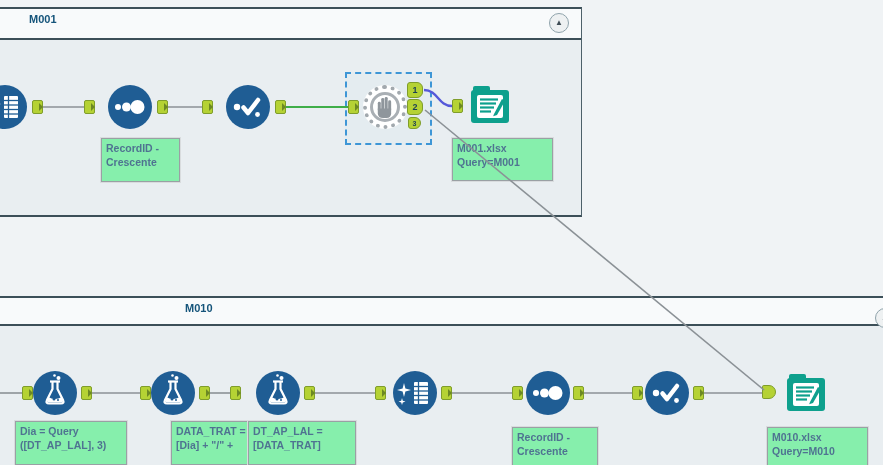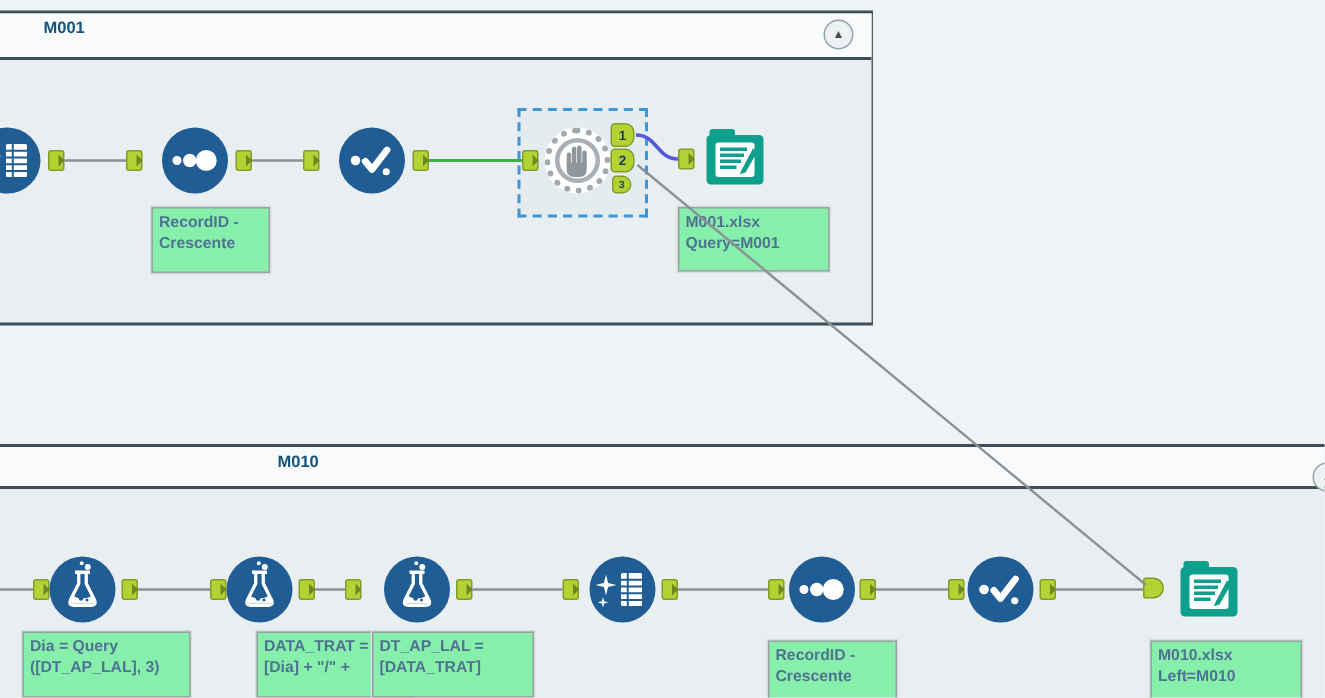--- a/index.html
+++ b/index.html
@@ -303,21 +303,21 @@
 <div class="anno" style="left:248px;top:421px;width:108px;height:44px;">
   <div>DT_AP_LAL =</div>
   <div>[DATA_TRAT]</div>
 </div>
 <div class="anno" style="left:512px;top:427px;width:86px;height:42px;">
   <div>RecordID -</div>
   <div>Crescente</div>
 </div>
 <div class="anno" style="left:767px;top:427px;width:101px;height:42px;">
   <div>M010.xlsx</div>
-  <div>Left=M010</div>
+  <div>Query=M010</div>
 </div>
 
 <svg id="wires" width="883" height="465">
 
   <path d="M 43,107 H 84" stroke="#8b9196" stroke-width="1.6" fill="none"></path>
   <path d="M 168,107 H 202" stroke="#8b9196" stroke-width="1.6" fill="none"></path>
   <path d="M 286,107 H 348" stroke="#3fae49" stroke-width="2" fill="none"></path>
   <path d="M 424,90 C 438,90 438,106 452,106" stroke="#5558d9" stroke-width="2.4" fill="none"></path>
   <path d="M 425,110 L 764,390" stroke="#8b9196" stroke-width="1.6" fill="none"></path>
 

